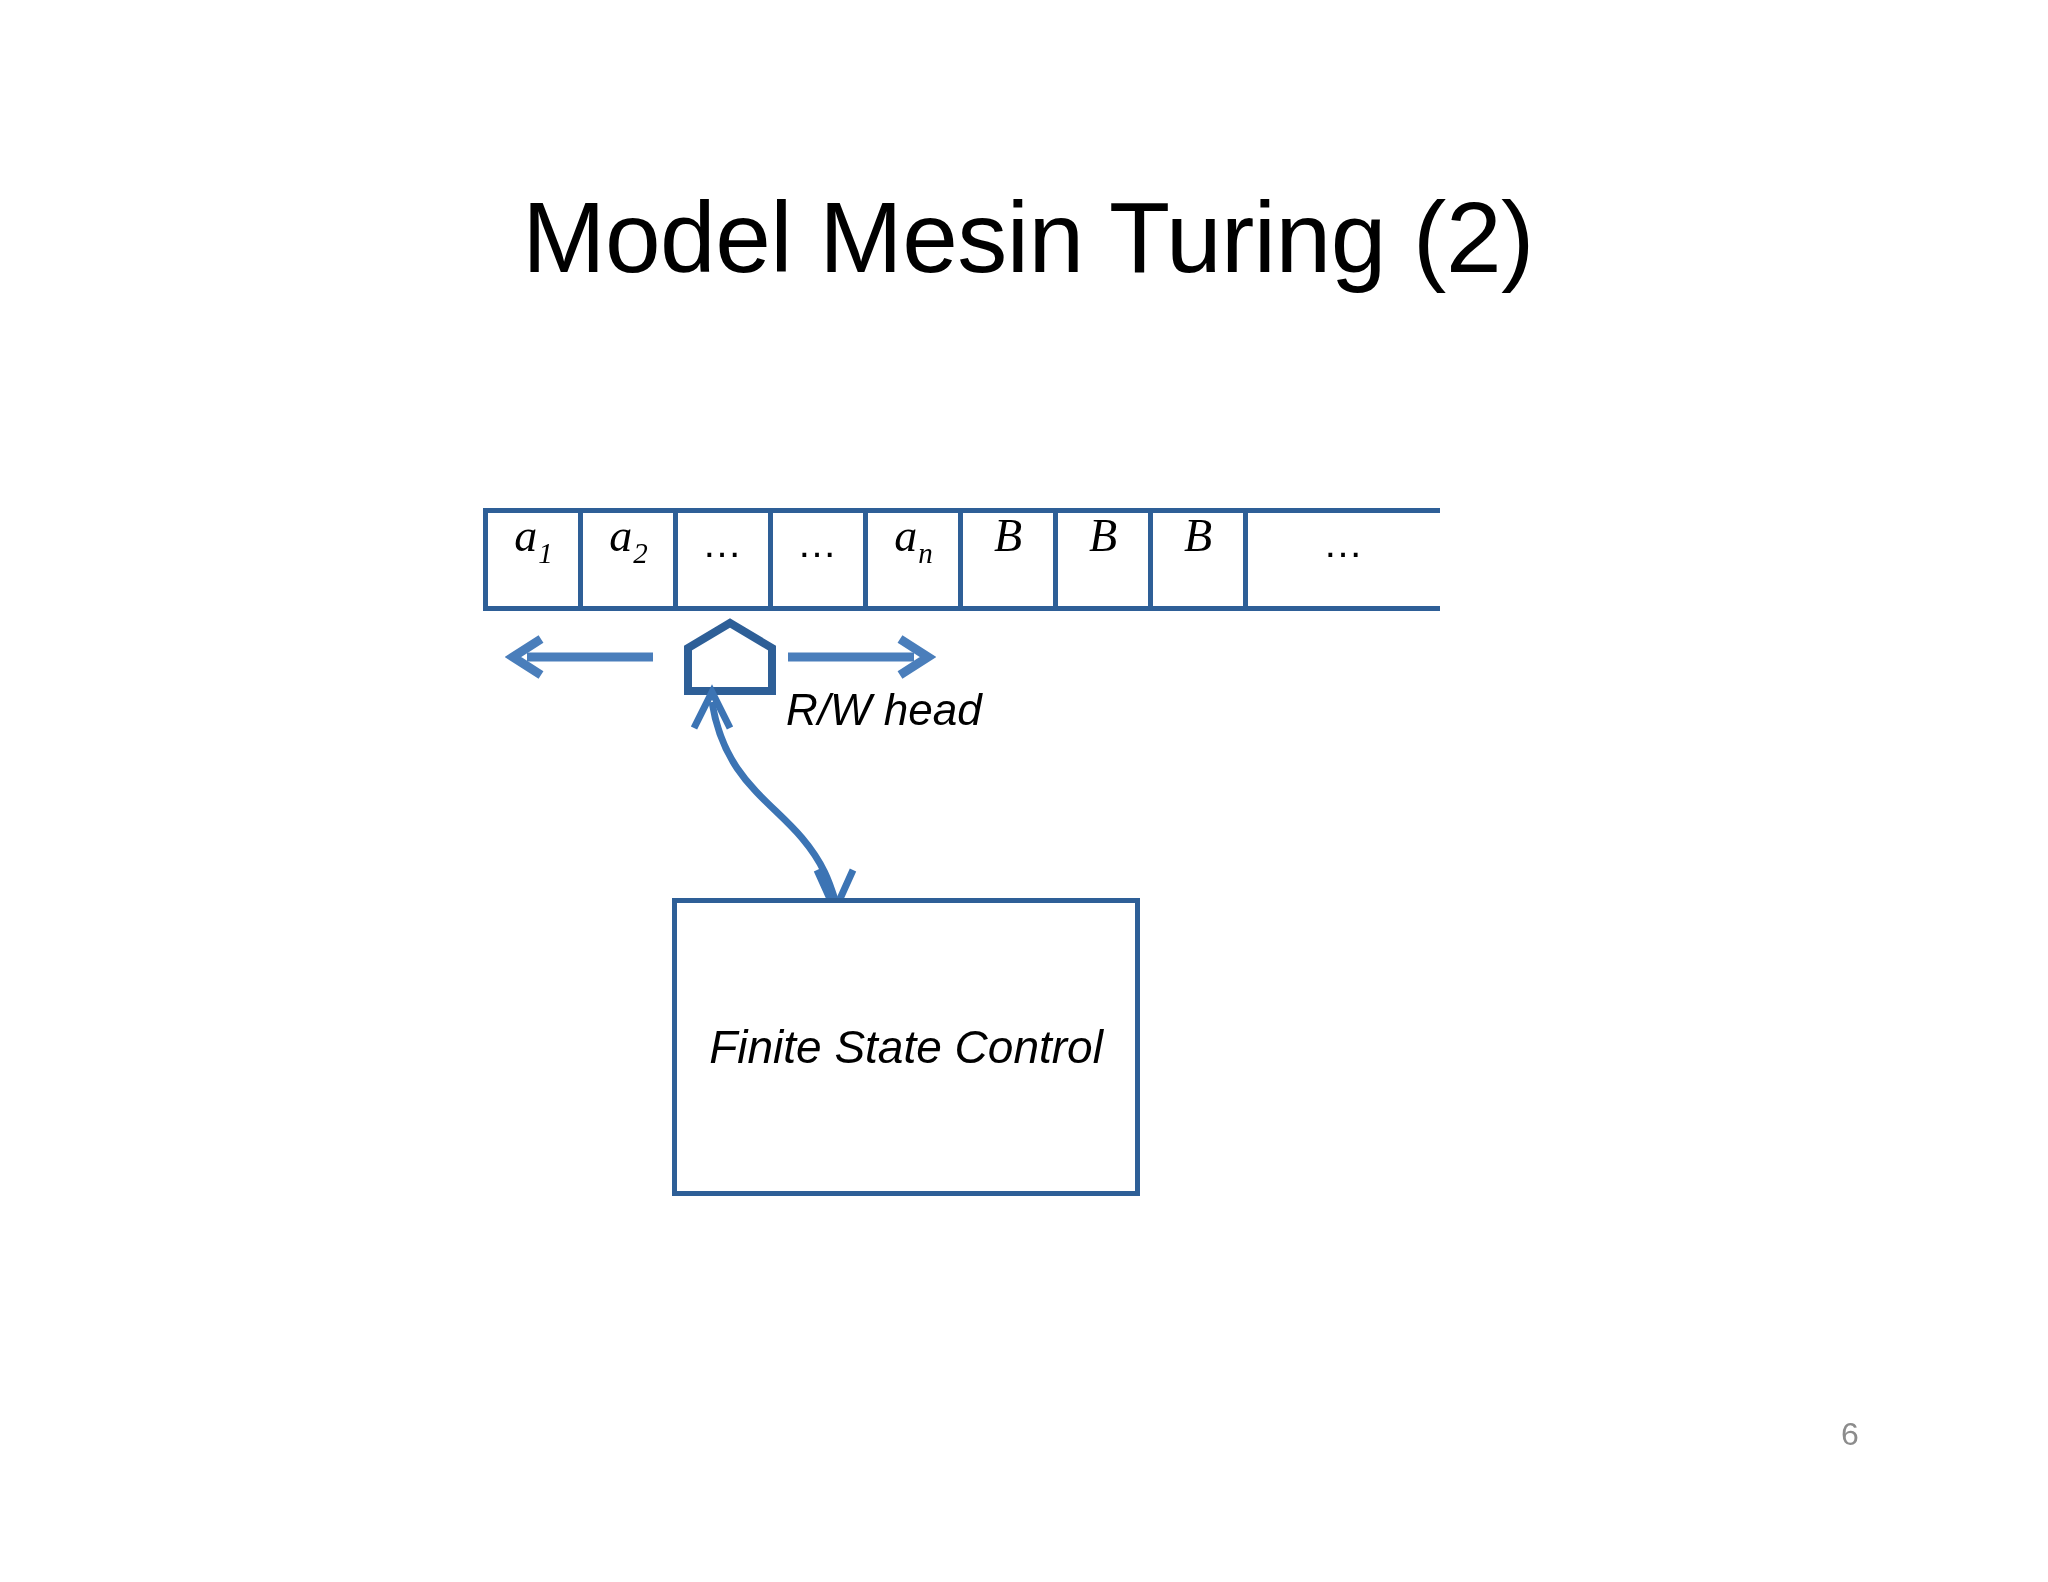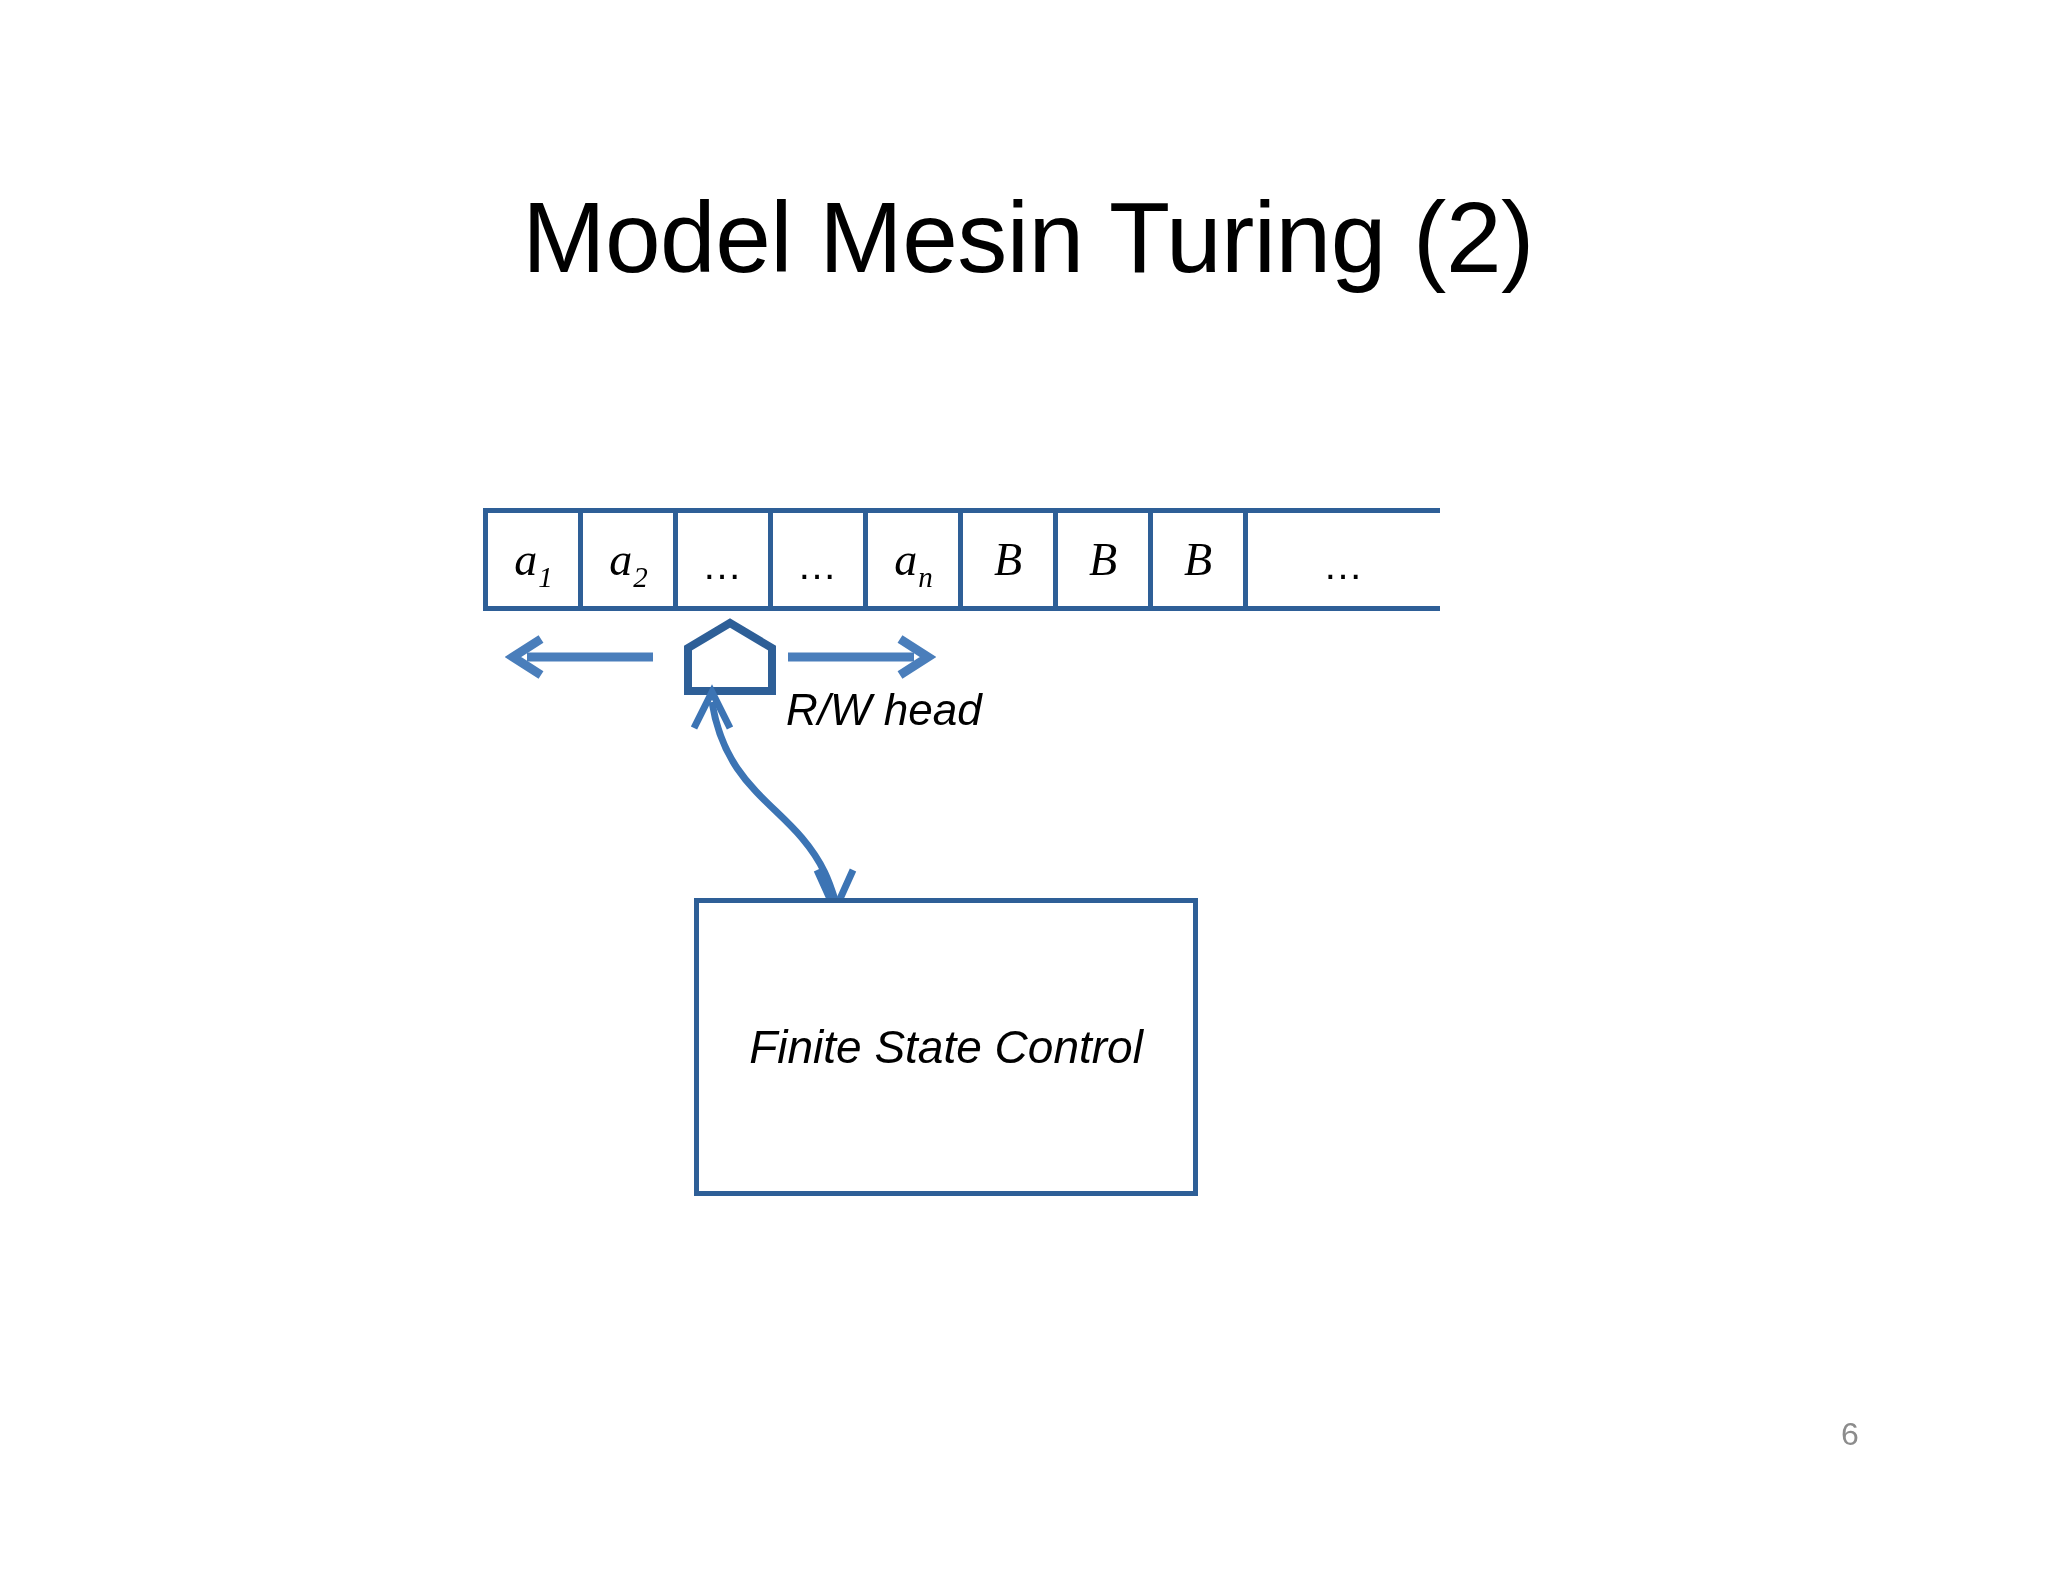--- a/index.html
+++ b/index.html
@@ -52,21 +52,21 @@
     border-top: 5px solid #2E5F97;
     border-bottom: 5px solid #2E5F97;
     border-left: 5px solid #2E5F97;
     box-sizing: border-box;
   }
   .tape-cell {
     width: 95px;
     box-sizing: border-box;
     border-right: 5px solid #2E5F97;
     display: flex;
-    align-items: center;
+    align-items: flex-start;
     justify-content: center;
     background: #ffffff;
     font-family: "Liberation Serif", serif;
     font-style: italic;
     font-size: 46px;
     line-height: 1;
     color: #000000;
   }
   .tape-cell.wide {
     width: 192px;
@@ -130,23 +130,23 @@
     left: 690px;
     top: 688px;
     width: 330px;
     height: 230px;
   }
   .connector svg { display: block; overflow: visible; }
 
   
   .fsc-box {
     position: absolute;
-    left: 694px;
+    left: 672px;
     top: 898px;
-    width: 504px;
+    width: 468px;
     height: 298px;
     box-sizing: border-box;
     border: 5px solid #2E5F97;
     background: #ffffff;
     display: flex;
     align-items: center;
     justify-content: center;
   }
   .fsc-label {
     font-family: "Liberation Sans", sans-serif;

